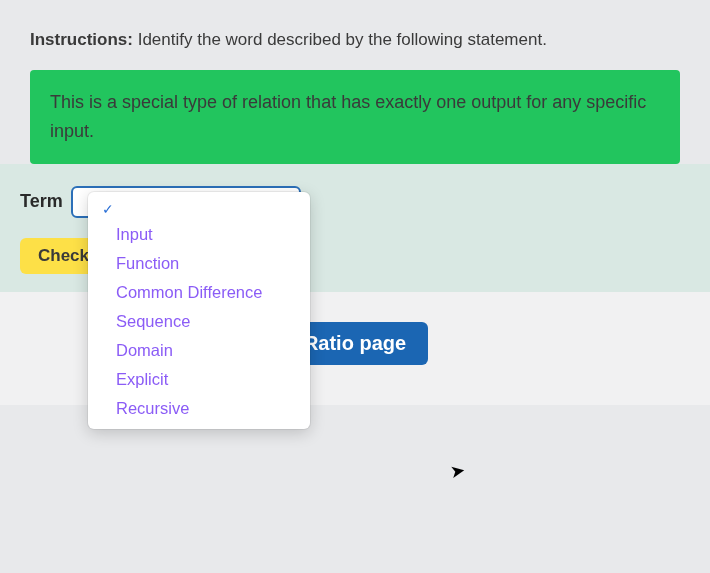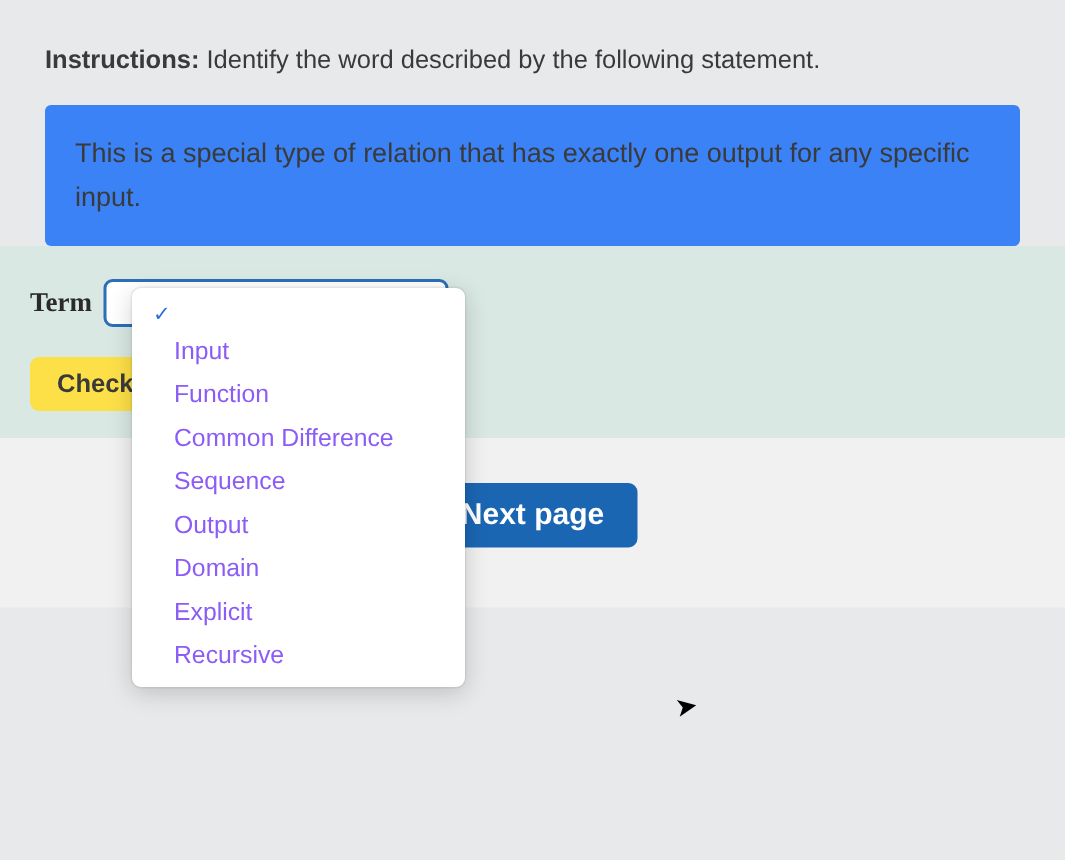--- a/index.html
+++ b/index.html
@@ -17,21 +17,21 @@
     }
     .instructions {
       font-size: 17px;
       color: #3a3a3a;
       margin-bottom: 20px;
     }
     .instructions .label {
       font-weight: 700;
     }
     .prompt-box {
-      background: #3b82f6;
+      background: #22c55e;
       border-radius: 4px;
       padding: 18px 20px;
       font-size: 18px;
       color: #3a3a3a;
       line-height: 1.6;
       margin-bottom: 0;
     }
     .answer-area {
       background: #d9e8e3;
       padding: 14px 20px 18px 20px;
@@ -41,21 +41,20 @@
       display: flex;
       align-items: center;
       gap: 8px;
       margin-bottom: 20px;
       margin-top: 8px;
     }
     .term-label {
       font-weight: 700;
       font-size: 18px;
       color: #2a2a2a;
-      font-family: Liberation Serif, serif;
     }
     .select-placeholder {
       width: 230px;
       height: 32px;
       border: 2px solid #2b6fb8;
       border-radius: 6px;
       background: #fff;
     }
     .check-button {
       display: inline-block;
@@ -132,31 +131,30 @@
     <span class="term-label">Term</span>
     <div class="select-placeholder"></div>
   </div>
   <button class="check-button">
     <span>Check</span>
   </button>
 </div>
 
 <div class="bottom-area">
   <button class="next-button">
-    <span>Next page</span>
+    <span>Ratio page</span>
   </button>
 </div>
 
 <div class="dropdown">
   <div class="check-row">
     <span>✓</span>
   </div>
   <div class="option">Input</div>
   <div class="option">Function</div>
   <div class="option">Common Difference</div>
   <div class="option">Sequence</div>
-  <div class="option">Output</div>
   <div class="option">Domain</div>
   <div class="option">Explicit</div>
   <div class="option">Recursive</div>
 </div>
 
 <div class="cursor">➤</div>
 
 </body></html>

